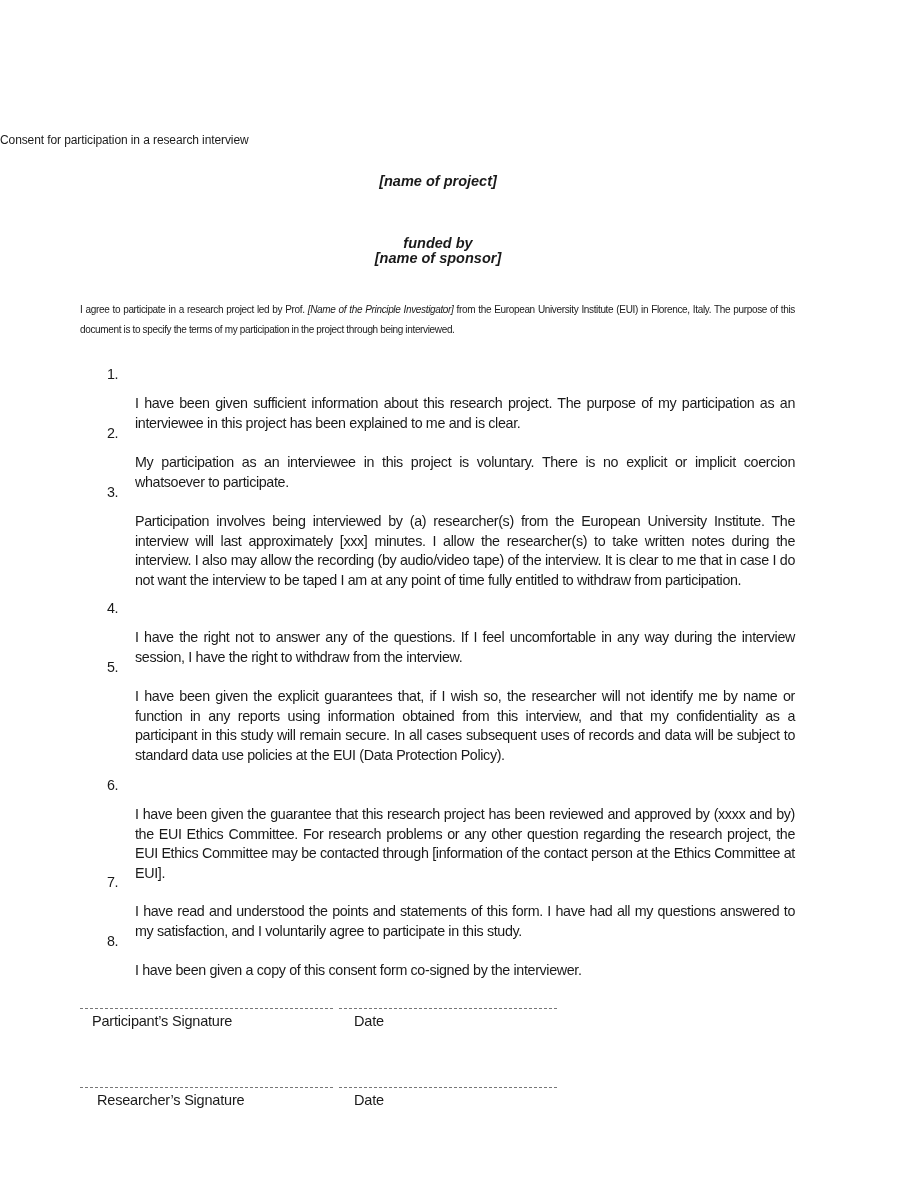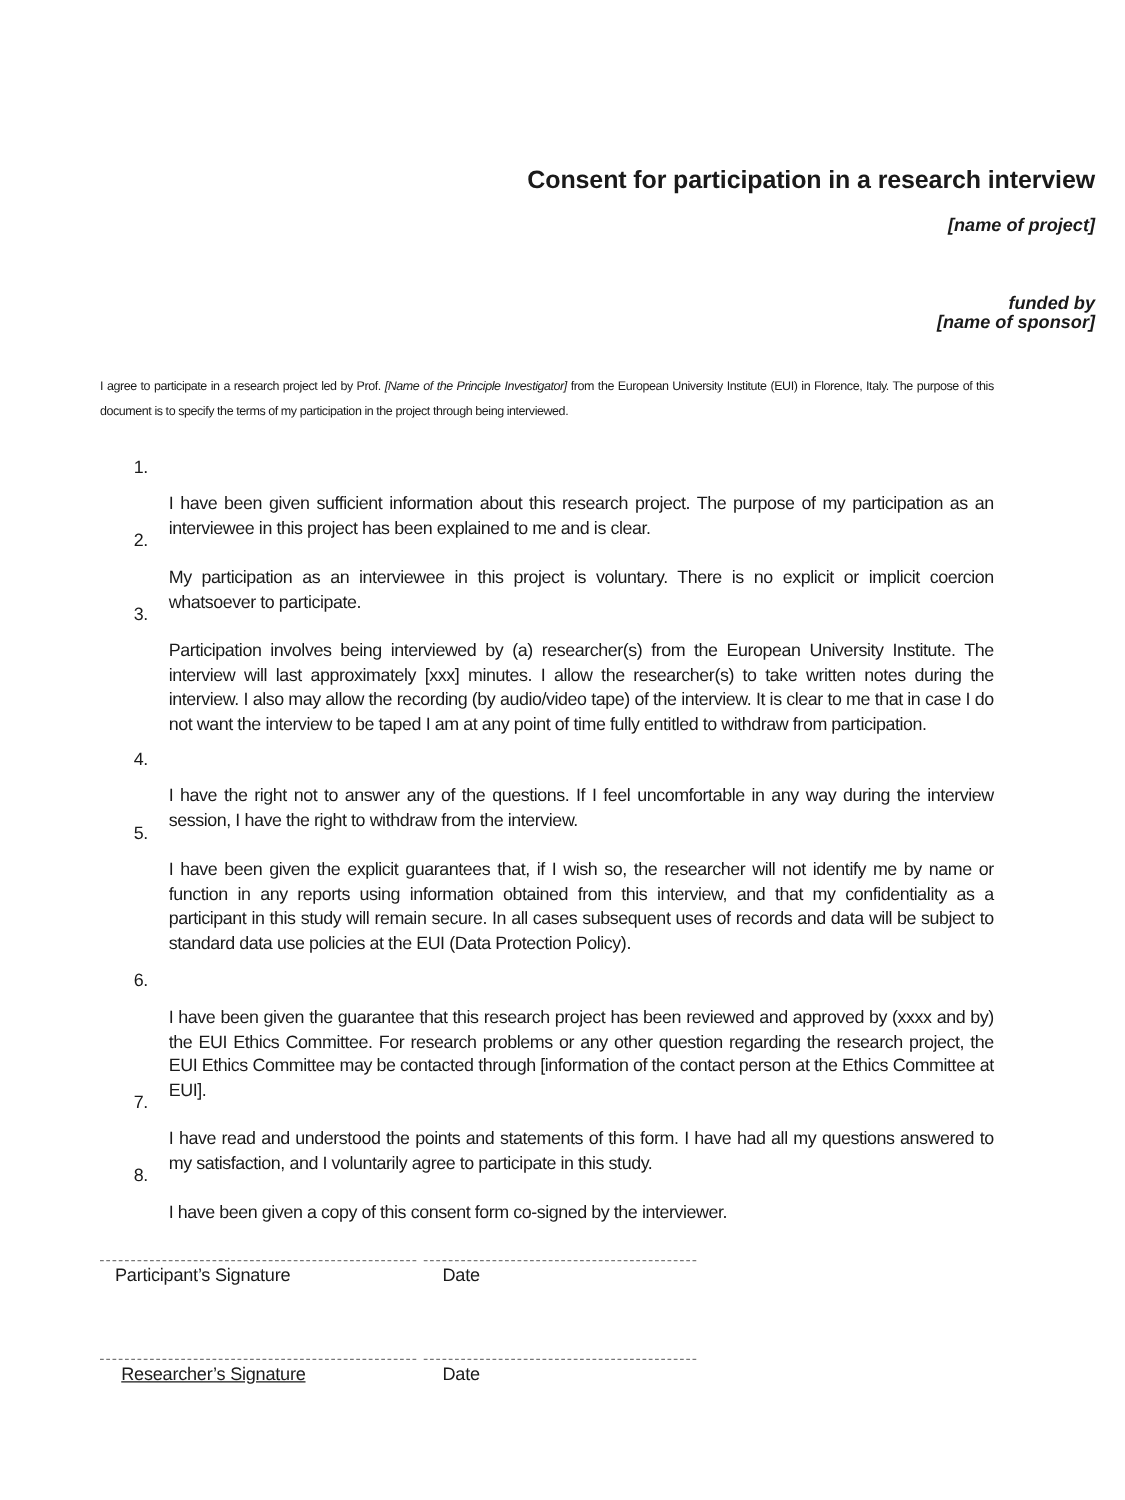--- a/index.html
+++ b/index.html
@@ -1,21 +1,21 @@
 <!DOCTYPE html>
 <html><head>
 <meta charset="utf-8">
 <style>
   html, body { margin: 0; padding: 0; background: #ffffff; }
   body { width: 900px; height: 1200px; position: relative; overflow: hidden;
          font-family: "Liberation Sans", sans-serif; color: #1a1a1a; }
   .page { position: absolute; left: 0; top: 0; width: 900px; height: 1200px; background: #fff; }
-  .title { position: absolute; top: 133px; left: 0; width: 876px; text-align: right;
-           font-size: 20px; font-weight: bold; letter-spacing: -0.1px; }
-  .center-line { position: absolute; left: 0; width: 876px; text-align: right;
+  .title { position: absolute; top: 133px; left: 0; width: 876px; text-align: left;
+           font-size: 12px; font-weight: normal; letter-spacing: -0.1px; }
+  .center-line { position: absolute; left: 0; width: 876px; text-align: center;
            font-size: 14.5px; font-weight: bold; font-style: italic; }
   .intro { position: absolute; top: 300px; left: 80px; width: 715px; font-size: 10px;
            line-height: 20.2px; text-align: justify; letter-spacing: -0.35px; }
   .intro em { font-style: italic; }
   .items { position: absolute; top: 365px; left: 80px; width: 715px; margin: 0; padding: 0; list-style: none; }
   .item { position: absolute; left: 0; width: 715px; font-size: 14.3px; line-height: 19.6px; letter-spacing: -0.35px; }
   .item .num { position: absolute; left: 27px; width: 20px; }
   .item .txt { position: absolute; left: 55px; width: 660px; text-align: justify; margin-top: 29px; }
   .sigline { position: absolute; height: 0; border-top: 1px dashed #777; }
   .siglabel { position: absolute; font-size: 14.5px; letter-spacing: -0.2px; margin-left: 12px; }
@@ -67,16 +67,16 @@
     </li>
   </ol>
 
   <div class="sigline" style="left:80px; top:1008px; width:253px;"></div>
   <div class="sigline" style="left:339px; top:1008px; width:218px;"></div>
   <div class="siglabel" style="left:80px; top:1013px;">Participant’s Signature</div>
   <div class="siglabel" style="left:342px; top:1013px;">Date</div>
 
   <div class="sigline" style="left:80px; top:1087px; width:253px;"></div>
   <div class="sigline" style="left:339px; top:1087px; width:218px;"></div>
-  <div class="siglabel" style="left:85px; top:1092px;text-decoration:underline;">Researcher’s Signature</div>
+  <div class="siglabel" style="left:85px; top:1092px;">Researcher’s Signature</div>
   <div class="siglabel" style="left:342px; top:1092px;">Date</div>
 
 </div>
 
 </body></html>

